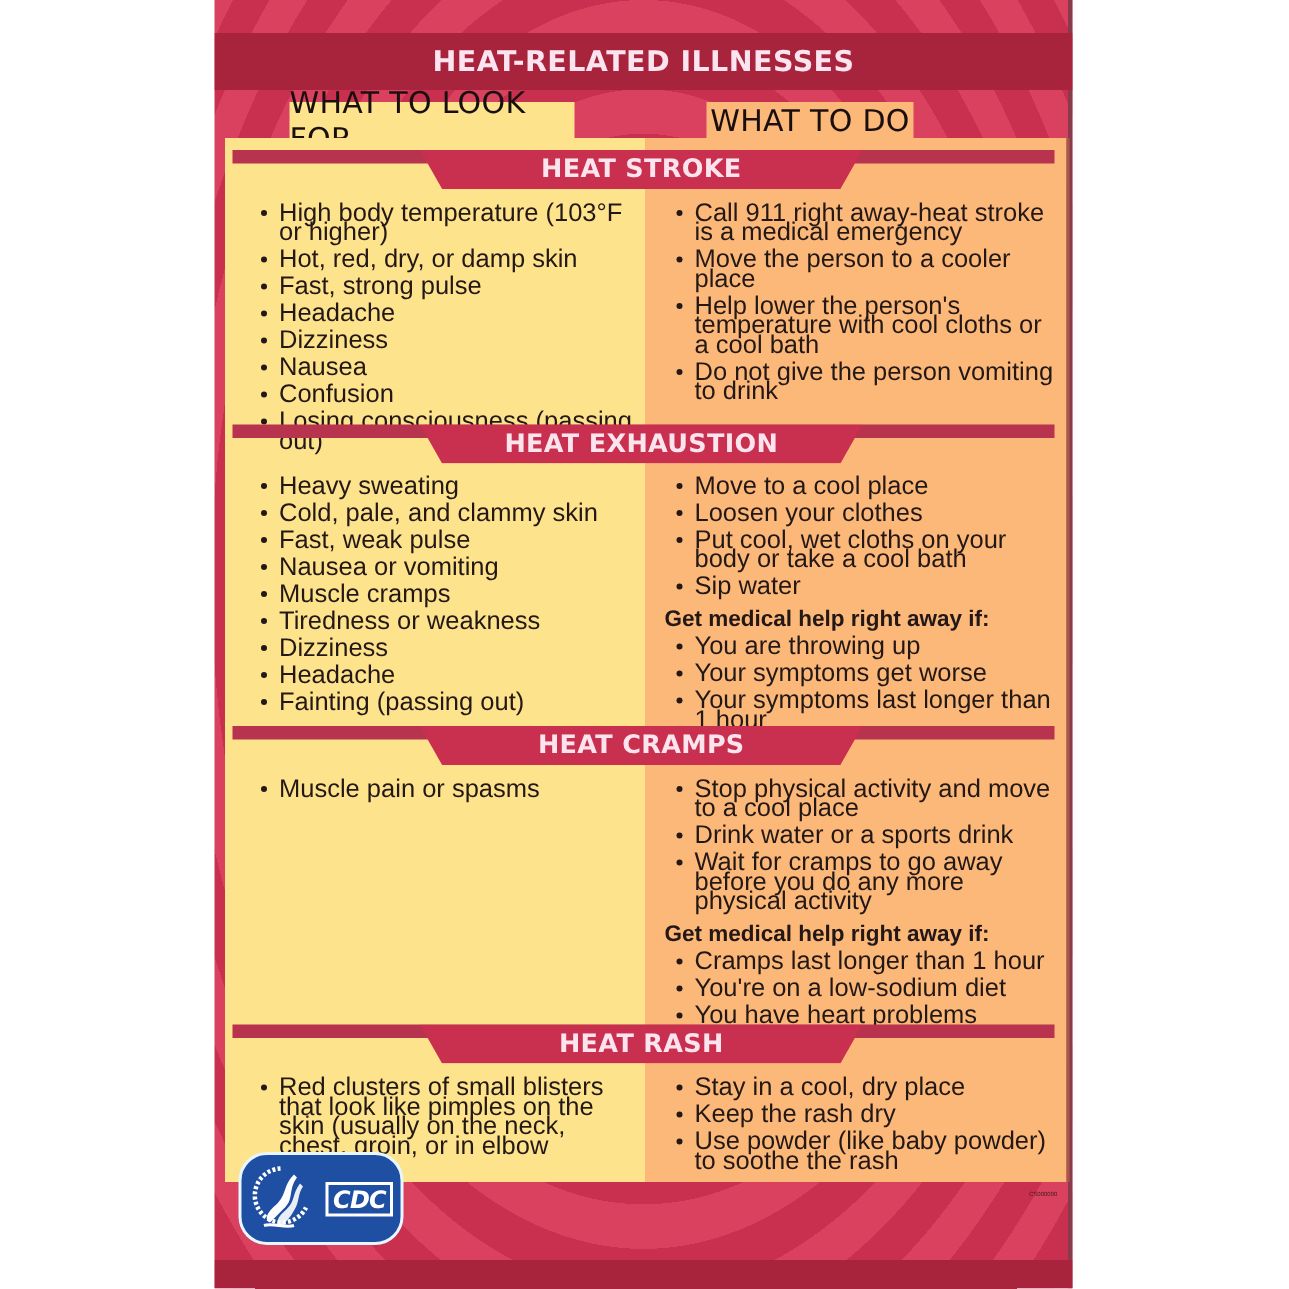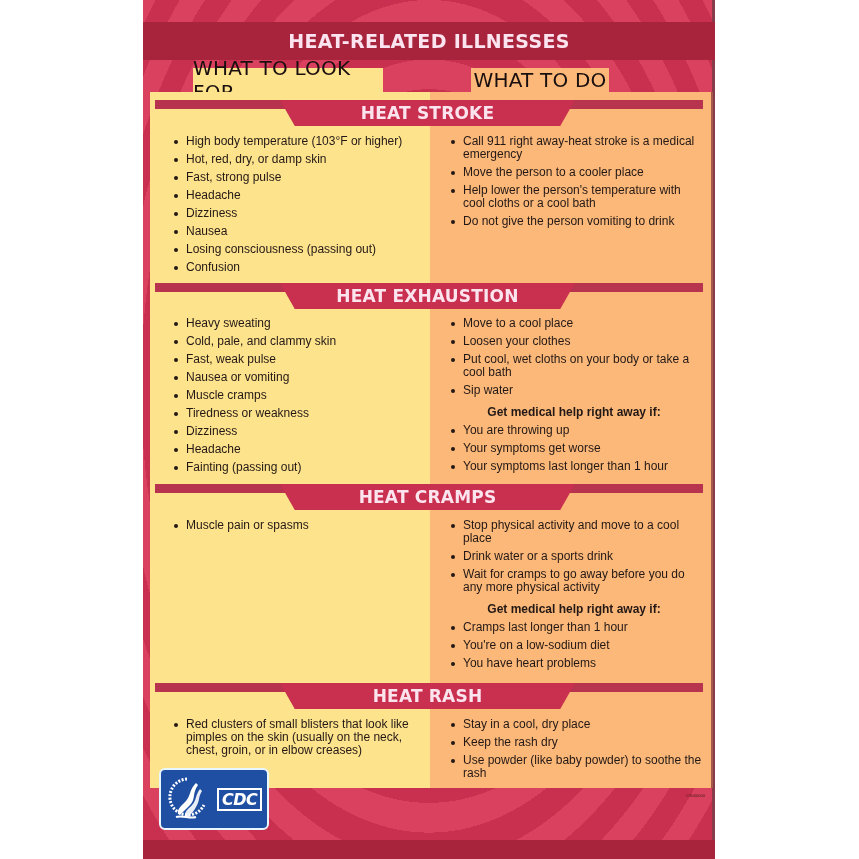--- a/index.html
+++ b/index.html
@@ -46,31 +46,31 @@
   }
   .sec-tab span {
     color: #fce4ef; font-size: 17px; font-weight: bold; letter-spacing: 0.2px;
     font-family: "DejaVu Sans", sans-serif;
   }
   .col { position: absolute; top: 40px; }
   .col.left { left: 16px; width: 258px; }
   .col.right { left: 293px; width: 262px; }
   ul { list-style: none; margin: 0; padding: 0; }
   li {
-    position: relative; padding-left: 20px; font-size: 12px; line-height: 13px; color: #231816;
+    position: relative; padding-left: 20px; font-size: 17px; line-height: 13px; color: #231816;
     margin-bottom: 5px;
   }
   li::before {
     content: ""; position: absolute; left: 8px; top: 5px; width: 4px; height: 4px; border-radius: 50%; background: #231816;
   }
   .col.left li { margin-bottom: 5px; }
-  .subhead { font-size: 12px; font-weight: bold; color: #231816; margin: 9px 0 5px 0; line-height: 13px; text-align: center; }
+  .subhead { font-size: 15px; font-weight: bold; color: #231816; margin: 9px 0 5px 0; line-height: 13px; }
   .cdc-logo {
     position: absolute; left: 16px; top: 768px; width: 110px; height: 62px;
-    background: #1f4fa3; border: 2px solid #e8f6ff; border-radius: 6px; box-sizing: border-box;
+    background: #1f4fa3; border: 2px solid #e8f6ff; border-radius: 19px; box-sizing: border-box;
     display: flex; align-items: center; justify-content: space-around;
   }
   .cdc-text {
     color: #fff; font-weight: bold; font-size: 16px; border: 2px solid #fff; padding: 0 3px;
     font-family: "DejaVu Sans", sans-serif; letter-spacing: -0.5px; font-style: italic;
   }
   .bottom-band { position: absolute; left: 0; top: 840px; width: 572px; height: 19px; background: #a8243c; }
   .code { position: absolute; left: 543px; top: 793px; font-size: 4px; color: #4a1a1a; }
 </style>
 </head>
@@ -94,22 +94,22 @@
           <span>HEAT STROKE</span>
         </div>
       <div class="col left" style="top:43px;">
         <ul>
           <li>High body temperature (103°F or higher)</li>
           <li>Hot, red, dry, or damp skin</li>
           <li>Fast, strong pulse</li>
           <li>Headache</li>
           <li>Dizziness</li>
           <li>Nausea</li>
+          <li>Confusion</li>
           <li>Losing consciousness (passing out)</li>
-          <li>Confusion</li>
         </ul>
       </div>
       <div class="col right" style="top:43px;">
         <ul>
           <li>Call 911 right away-heat stroke is a medical emergency</li>
           <li>Move the person to a cooler place</li>
           <li>Help lower the person's temperature with cool cloths or a cool bath</li>
           <li>Do not give the person vomiting to drink</li>
         </ul>
       </div>

